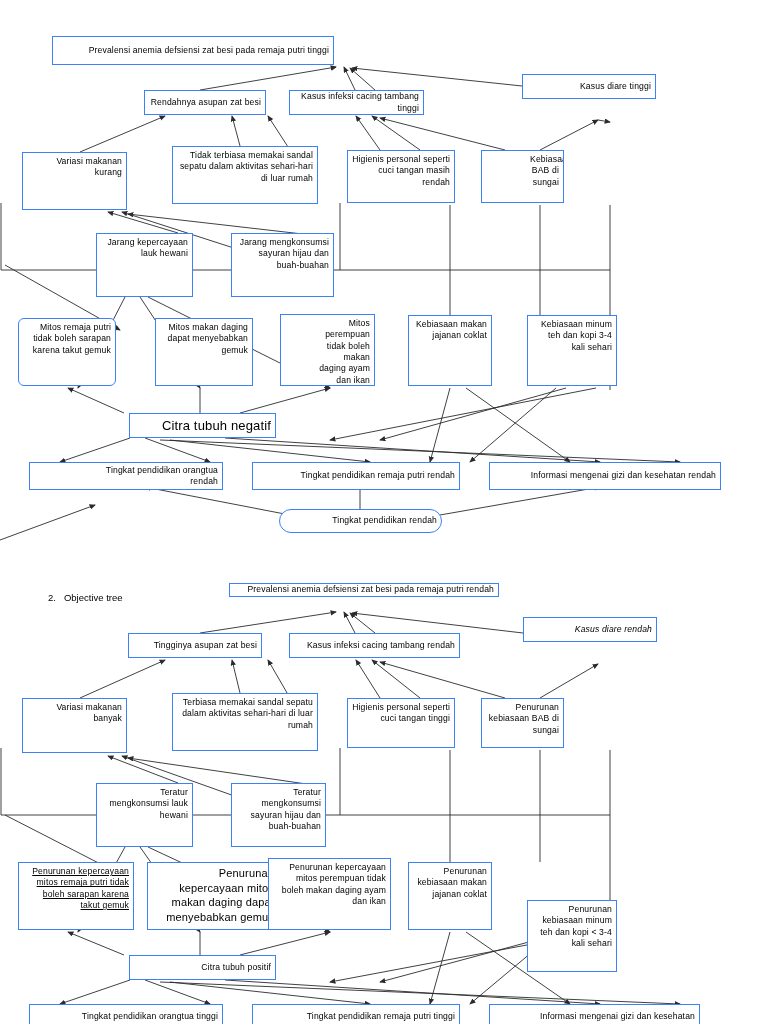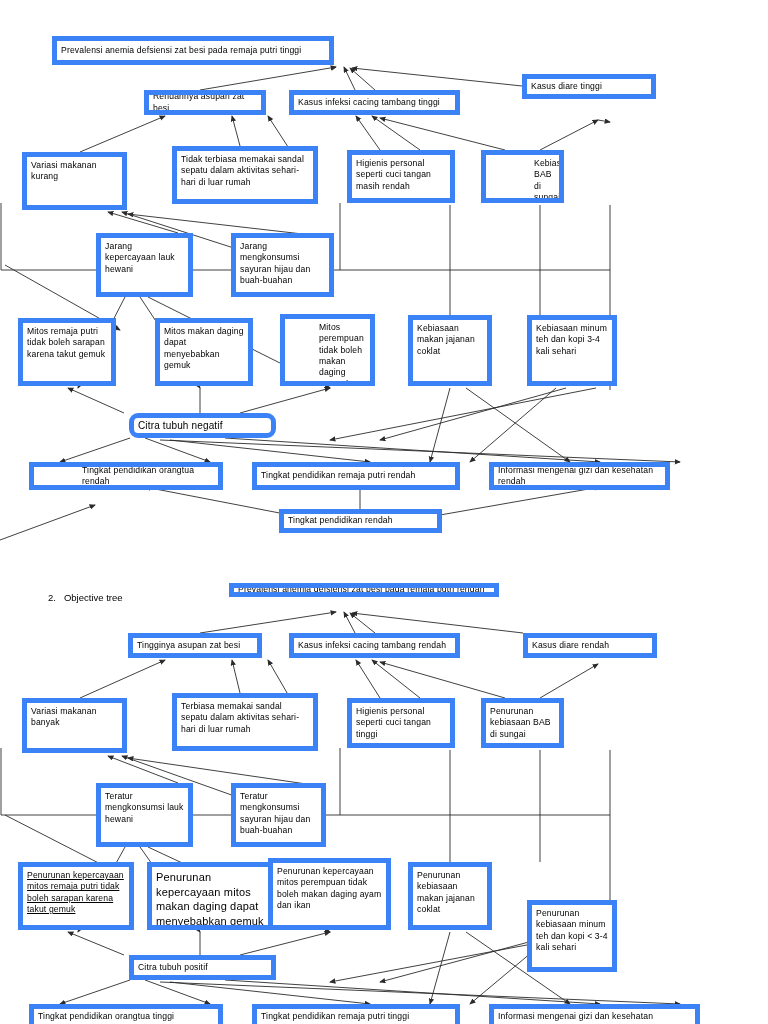--- a/index.html
+++ b/index.html
@@ -26,26 +26,26 @@
   .diagram-svg {
     position: absolute;
     top: 0;
     left: 0;
     width: 768px;
     height: 1024px;
   }
   .node-box {
     position: absolute;
     box-sizing: border-box;
-    border: 5px solid #3b82f6;
+    border: 1px solid #3b82f6;
     background: #ffffff;
     display: flex;
     align-items: flex-start;
     justify-content: center;
-    text-align: left;
+    text-align: right;
     overflow: hidden;
     padding: 3px 4px 0 4px;
     line-height: 1.32;
     letter-spacing: 0.15px;
     z-index: 3;
   }
   .node-box.vcenter {
     align-items: center;
     padding-top: 0;
   }
@@ -170,81 +170,81 @@
   <div id="nodes-layer">
       <div class="node-box vcenter" style="left: 52px; top: 36px; width: 282px; height: 29px; font-size: 8.6px;">
         <span class="node-label">Prevalensi anemia defsiensi zat besi pada remaja putri tinggi</span>
       </div>
       <div class="node-box vcenter" style="left: 522px; top: 74px; width: 134px; height: 25px; font-size: 8.6px;">
         <span class="node-label">Kasus diare tinggi</span>
       </div>
       <div class="node-box vcenter" style="left: 144px; top: 90px; width: 122px; height: 25px; font-size: 8.6px;">
         <span class="node-label">Rendahnya asupan zat besi</span>
       </div>
-      <div class="node-box vcenter" style="left: 289px; top: 90px; width: 171px; height: 25px; font-size: 8.6px;">
+      <div class="node-box vcenter" style="left: 289px; top: 90px; width: 135px; height: 25px; font-size: 8.6px;">
         <span class="node-label">Kasus infeksi cacing tambang tinggi</span>
       </div>
       <div class="node-box" style="left: 22px; top: 152px; width: 105px; height: 58px; font-size: 8.6px;">
         <span class="node-label">Variasi makanan kurang</span>
       </div>
       <div class="node-box" style="left: 172px; top: 146px; width: 146px; height: 58px; font-size: 8.6px;">
         <span class="node-label">Tidak terbiasa memakai sandal sepatu dalam aktivitas sehari-hari di luar rumah</span>
       </div>
       <div class="node-box" style="left: 347px; top: 150px; width: 108px; height: 53px; font-size: 8.6px;">
         <span class="node-label">Higienis personal seperti cuci tangan masih rendah</span>
       </div>
       <div class="node-box" style="left: 481px; top: 150px; width: 83px; height: 53px; font-size: 8.6px; padding-left: 48px;">
         <span class="node-label">Kebiasaan BAB di sungai</span>
       </div>
       <div class="node-box" style="left: 96px; top: 233px; width: 97px; height: 64px; font-size: 8.6px;">
         <span class="node-label">Jarang kepercayaan lauk hewani</span>
       </div>
       <div class="node-box" style="left: 231px; top: 233px; width: 103px; height: 64px; font-size: 8.6px;">
         <span class="node-label">Jarang mengkonsumsi sayuran hijau dan buah-buahan</span>
       </div>
-      <div class="node-box" style="left: 18px; top: 318px; width: 98px; height: 68px; font-size: 8.6px;">
+      <div class="node-box" style="left: 18px; top: 318px; width: 98px; height: 68px; font-size: 8.6px; border-radius: 6px;">
         <span class="node-label">Mitos remaja putri tidak boleh sarapan karena takut gemuk</span>
       </div>
       <div class="node-box" style="left: 155px; top: 318px; width: 98px; height: 68px; font-size: 8.6px;">
         <span class="node-label">Mitos makan daging dapat menyebabkan gemuk</span>
       </div>
       <div class="node-box" style="left: 280px; top: 314px; width: 95px; height: 72px; font-size: 8.6px; padding-left: 34px;">
         <span class="node-label">Mitos perempuan tidak boleh makan daging ayam dan ikan</span>
       </div>
       <div class="node-box" style="left: 408px; top: 315px; width: 84px; height: 71px; font-size: 8.6px;">
         <span class="node-label">Kebiasaan makan jajanan coklat</span>
       </div>
       <div class="node-box" style="left: 527px; top: 315px; width: 90px; height: 71px; font-size: 8.6px;">
         <span class="node-label">Kebiasaan minum teh dan kopi 3-4 kali sehari</span>
       </div>
-      <div class="node-box vcenter" style="left: 129px; top: 413px; width: 147px; height: 25px; font-size: 10px; border-radius: 9px;">
+      <div class="node-box vcenter" style="left: 129px; top: 413px; width: 147px; height: 25px; font-size: 13px;">
         <span class="node-label">Citra tubuh negatif</span>
       </div>
       <div class="node-box vcenter" style="left: 29px; top: 462px; width: 194px; height: 28px; font-size: 8.6px; padding-left: 48px;">
         <span class="node-label">Tingkat pendidikan orangtua rendah</span>
       </div>
       <div class="node-box vcenter" style="left: 252px; top: 462px; width: 208px; height: 28px; font-size: 8.6px;">
         <span class="node-label">Tingkat pendidikan remaja putri rendah</span>
       </div>
-      <div class="node-box vcenter" style="left: 489px; top: 462px; width: 181px; height: 28px; font-size: 8.6px;">
+      <div class="node-box vcenter" style="left: 489px; top: 462px; width: 232px; height: 28px; font-size: 8.6px;">
         <span class="node-label">Informasi mengenai gizi dan kesehatan rendah</span>
       </div>
-      <div class="node-box vcenter" style="left: 279px; top: 509px; width: 163px; height: 24px; font-size: 8.6px;">
+      <div class="node-box vcenter" style="left: 279px; top: 509px; width: 163px; height: 24px; font-size: 8.6px; border-radius: 12px;">
         <span class="node-label">Tingkat pendidikan rendah</span>
       </div>
       <div class="node-box vcenter" style="left: 229px; top: 583px; width: 270px; height: 14px; font-size: 8.6px;">
         <span class="node-label">Prevalensi anemia defsiensi zat besi pada remaja putri rendah</span>
       </div>
       <div class="node-box vcenter" style="left: 128px; top: 633px; width: 134px; height: 25px; font-size: 8.6px;">
         <span class="node-label">Tingginya asupan zat besi</span>
       </div>
       <div class="node-box vcenter" style="left: 289px; top: 633px; width: 171px; height: 25px; font-size: 8.6px;">
         <span class="node-label">Kasus infeksi cacing tambang rendah</span>
       </div>
-      <div class="node-box vcenter" style="left: 523px; top: 633px; width: 134px; height: 25px; font-size: 8.6px;">
+      <div class="node-box vcenter" style="left: 523px; top: 617px; width: 134px; height: 25px; font-size: 8.6px; font-style: italic;">
         <span class="node-label">Kasus diare rendah</span>
       </div>
       <div class="node-box" style="left: 22px; top: 698px; width: 105px; height: 55px; font-size: 8.6px;">
         <span class="node-label">Variasi makanan banyak</span>
       </div>
       <div class="node-box" style="left: 172px; top: 693px; width: 146px; height: 58px; font-size: 8.6px;">
         <span class="node-label">Terbiasa memakai sandal sepatu dalam aktivitas sehari-hari di luar rumah</span>
       </div>
       <div class="node-box" style="left: 347px; top: 698px; width: 108px; height: 50px; font-size: 8.6px;">
         <span class="node-label">Higienis personal seperti cuci tangan tinggi</span>

